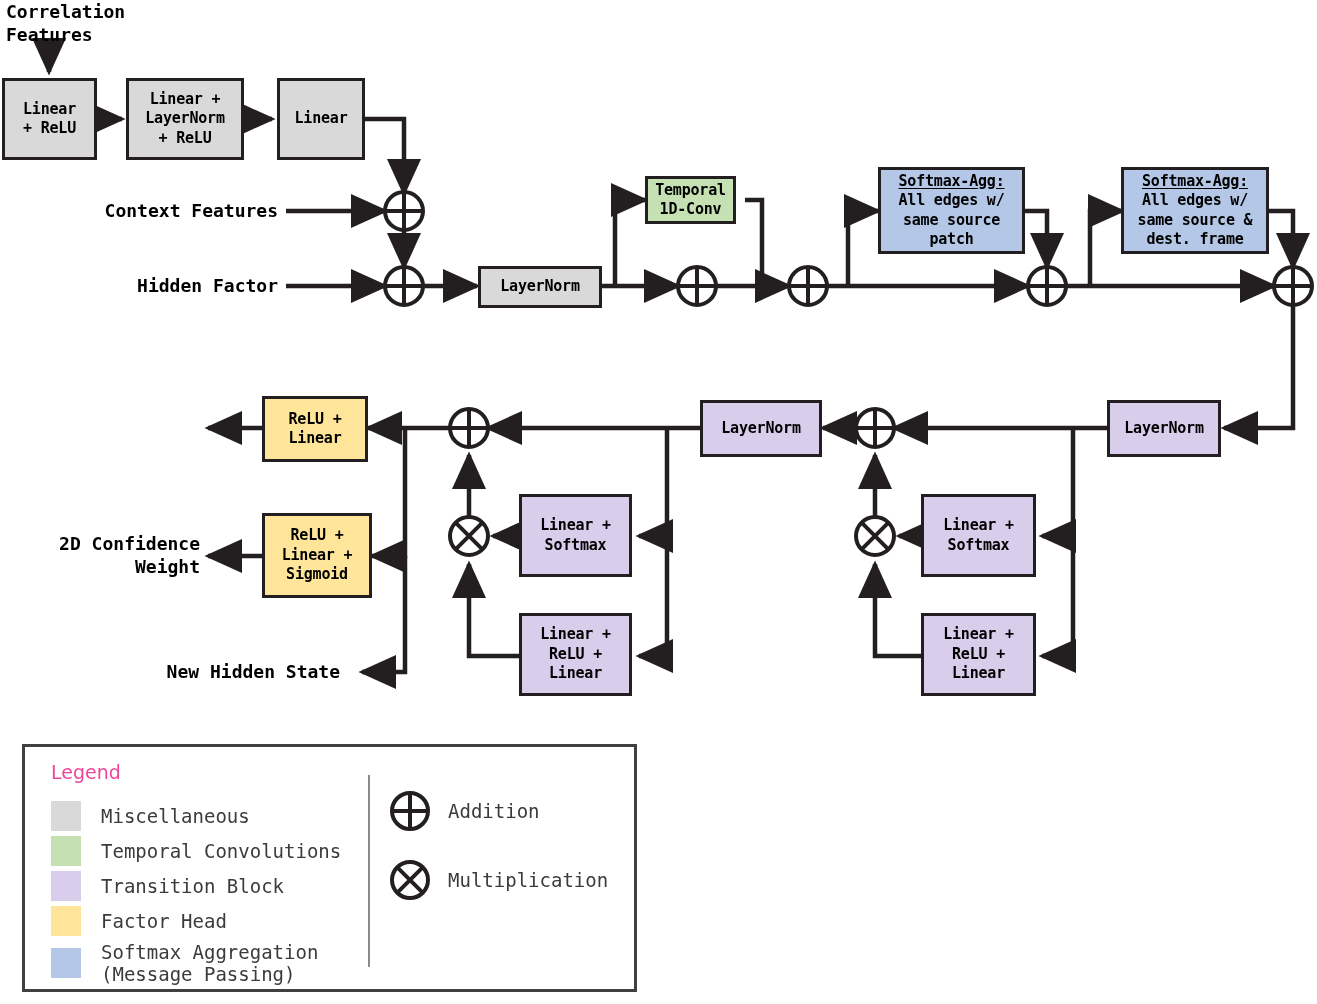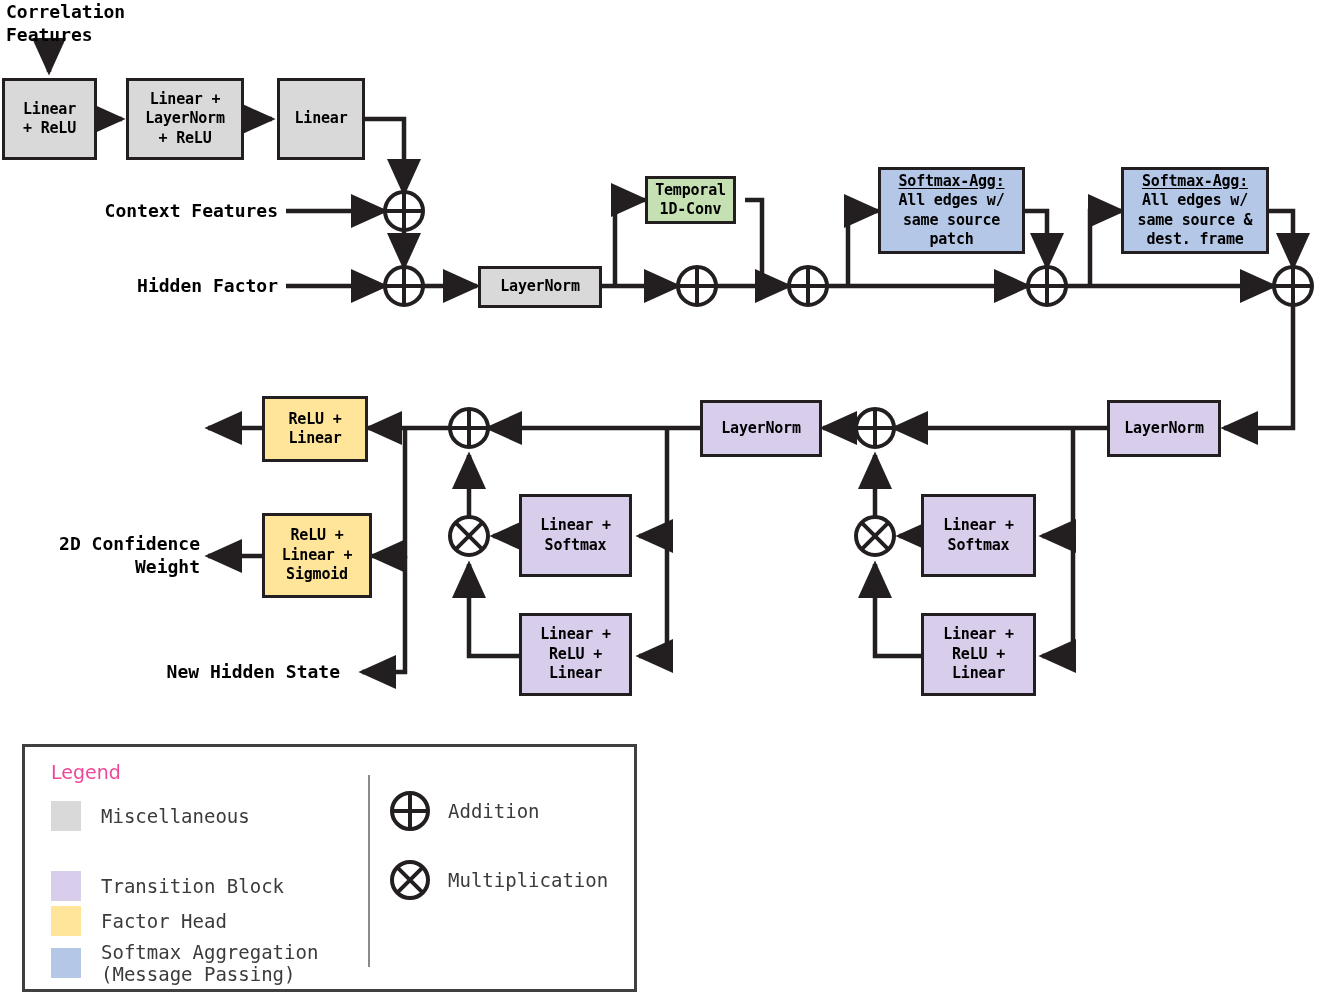--- a/index.html
+++ b/index.html
@@ -227,20 +227,24 @@
 Sigmoid</div>
 
   <div id="legend">
     <div class="title">Legend</div>
     <div id="lgdiv"></div>
 
     <div class="lg-row" style="top:54px;">
       <div class="sw" style="background:#d9d9d9;"></div>
       <div class="lg-txt">Miscellaneous</div>
     </div>
+    <div class="lg-row" style="top:89px;">
+      <div class="sw" style="background:#c5e0b3;"></div>
+      <div class="lg-txt">Temporal Convolutions</div>
+    </div>
     <div class="lg-row" style="top:124px;">
       <div class="sw" style="background:#d9cdec;"></div>
       <div class="lg-txt">Transition Block</div>
     </div>
     <div class="lg-row" style="top:159px;">
       <div class="sw" style="background:#ffe599;"></div>
       <div class="lg-txt">Factor Head</div>
     </div>
     <div class="lg-row" style="top:194px;">
       <div class="sw" style="background:#b4c7e7;"></div>

